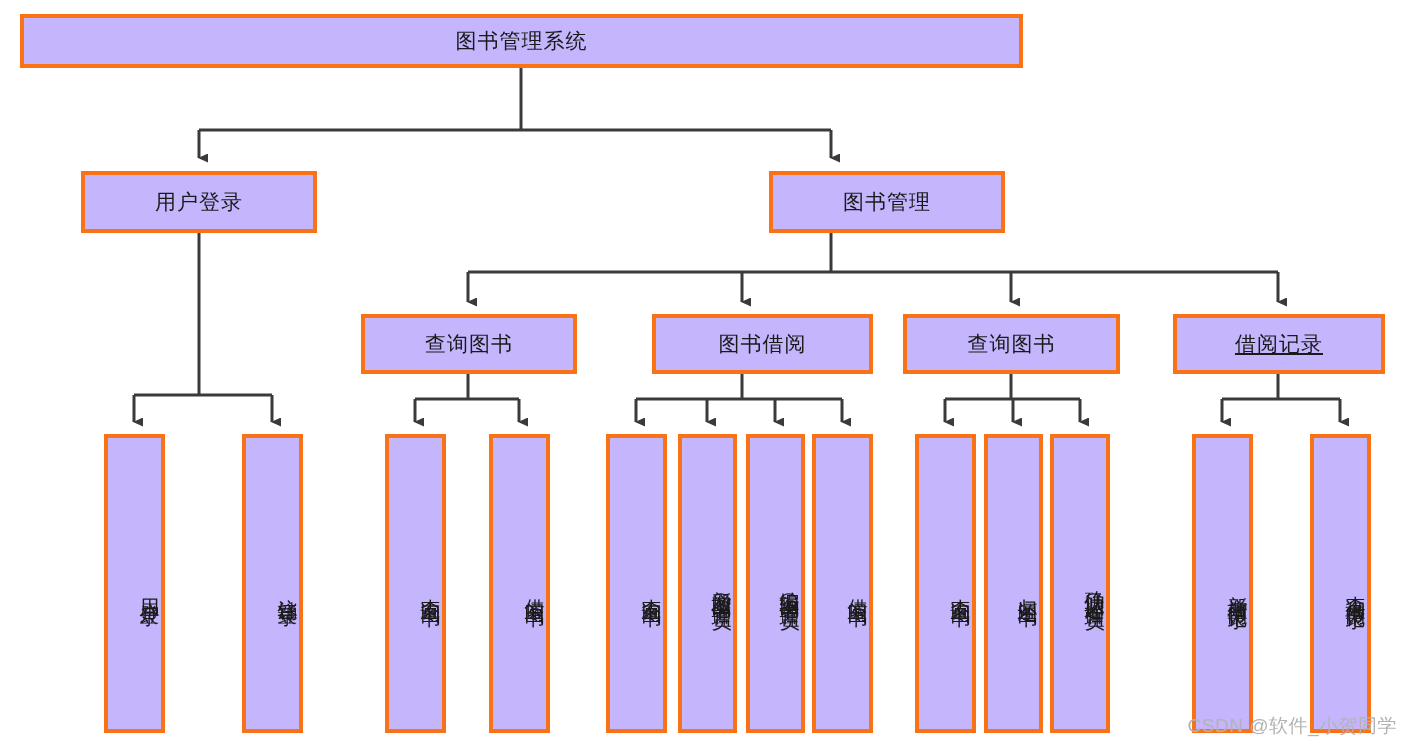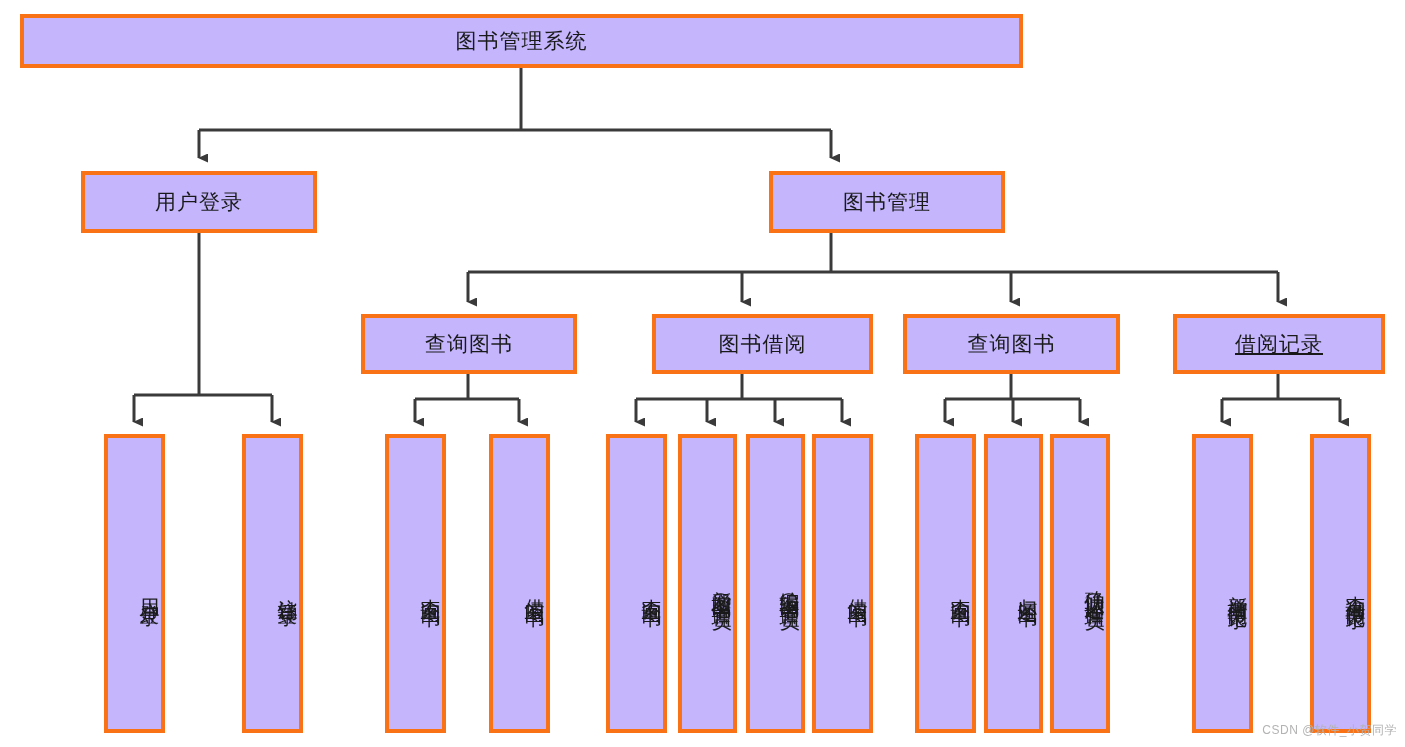--- a/index.html
+++ b/index.html
@@ -53,21 +53,21 @@
   }
   .node.vert .vlabel {
     writing-mode: vertical-rl;
     text-orientation: upright;
     white-space: nowrap;
   }
   .watermark {
     position: absolute;
     right: 8px;
     bottom: 8px;
-    font-size: 12px;
+    font-size: 19px;
     color: #b3b3b3;
     letter-spacing: 0.5px;
     white-space: nowrap;
     margin-left: 24px;
   }
 </style>
 </head>
 <body>
 
 <div id="stage">

